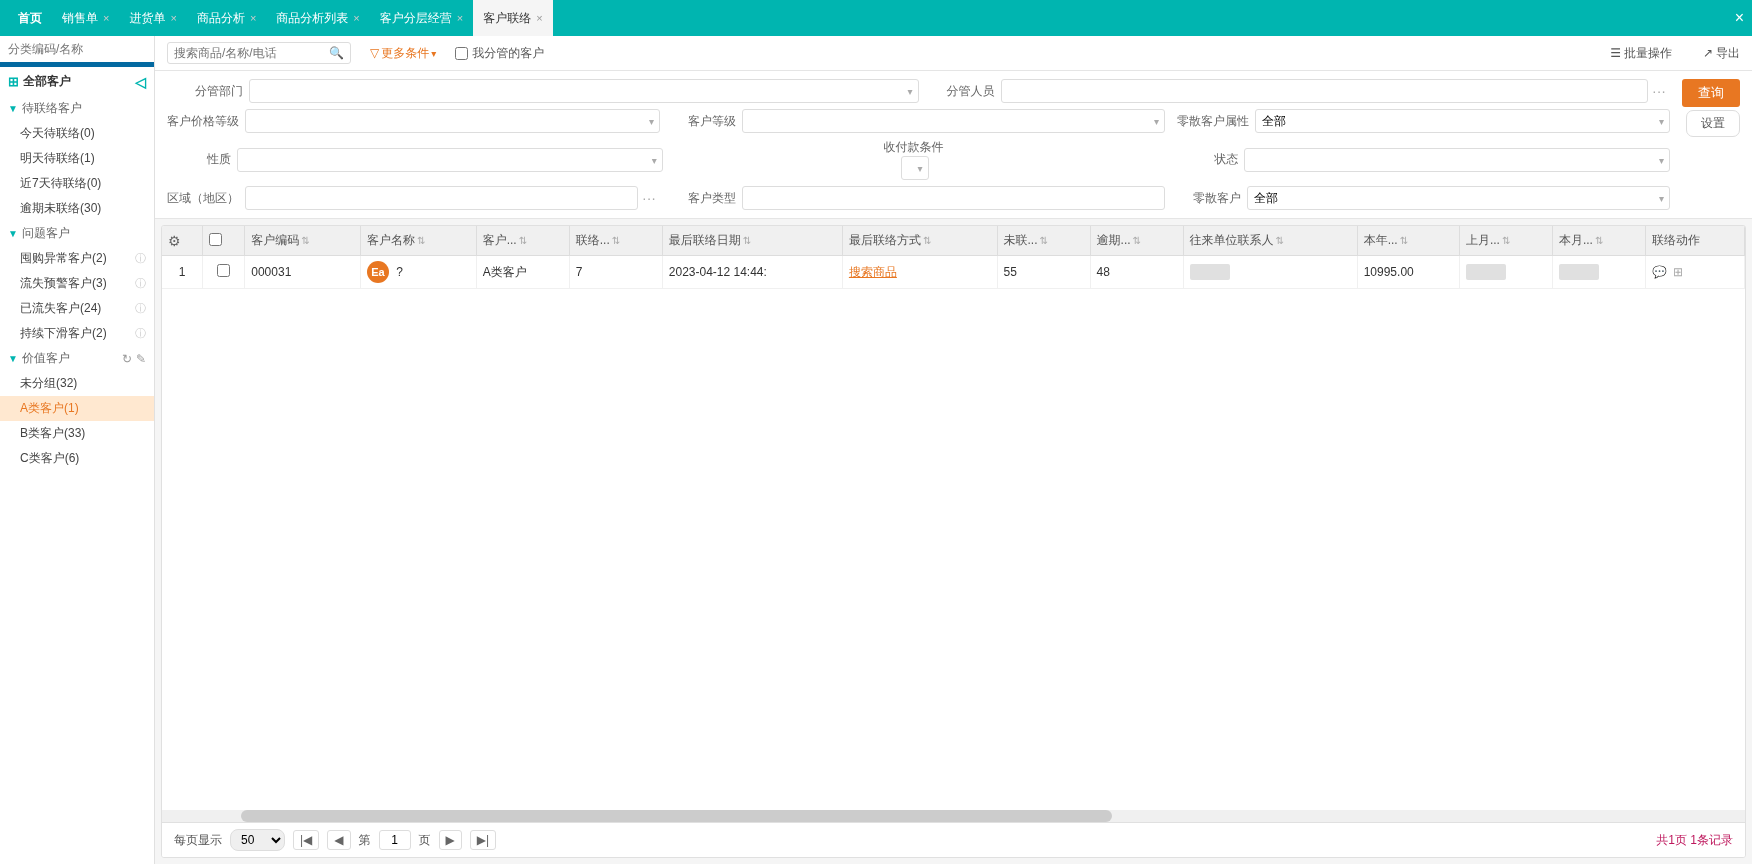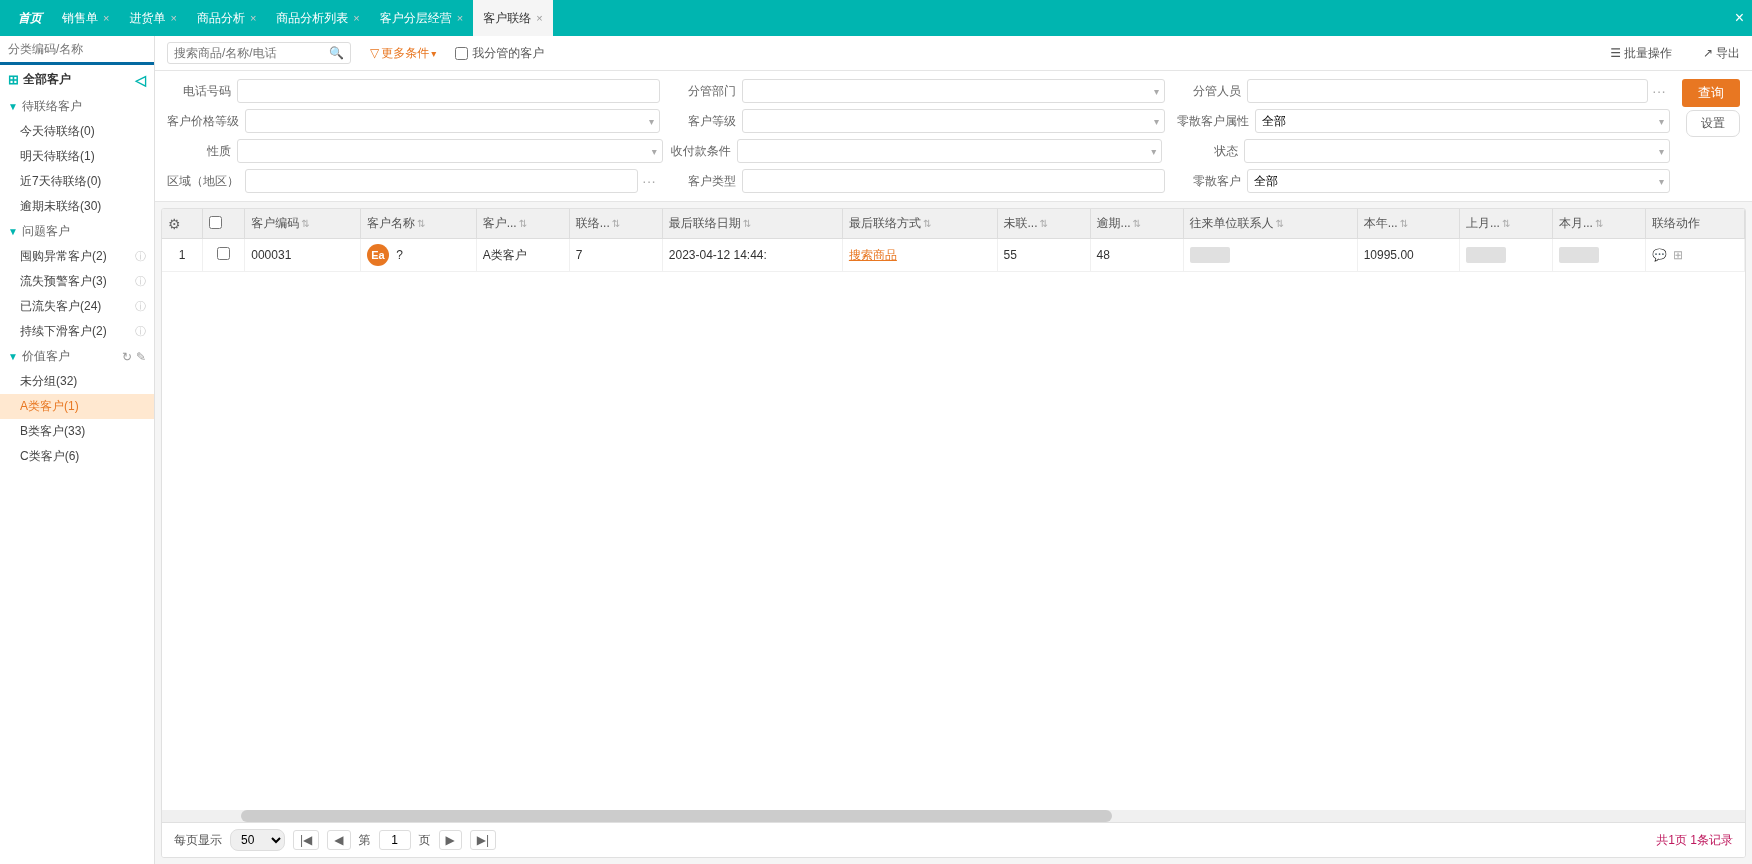--- a/index.html
+++ b/index.html
@@ -24,21 +24,21 @@
     .top-nav .nav-item.active {
       background: #f5f5f5;
       color: #333;
     }
     .top-nav .nav-item .close-icon {
       margin-left: 5px;
       font-size: 11px;
       color: #ccc;
     }
     .top-nav .nav-item.active .close-icon { color: #999; }
-    .top-nav .home { font-weight: bold; font-style: italic; }
+    .top-nav .home { font-weight: bold; }
     .top-nav .spacer { flex: 1; }
     .top-nav .top-close { color: white; font-size: 16px; cursor: pointer; }
 
     
     .main-layout {
       display: flex;
       height: calc(864px - 36px);
     }
 
     
@@ -46,21 +46,21 @@
       width: 155px;
       background: white;
       border-right: 1px solid #e0e0e0;
       display: flex;
       flex-direction: column;
       overflow-y: auto;
     }
     .sidebar-search {
       display: flex; align-items: center;
       padding: 6px 8px;
-      border-bottom: 3px solid #0369a1;
+      border-bottom: 5px solid #0369a1;
     }
     .sidebar-search input {
       flex: 1; border: none; outline: none;
       font-size: 12px; color: #666;
     }
     .sidebar-all-header {
       display: flex; align-items: center; justify-content: space-between;
       padding: 6px 8px;
       font-weight: bold;
       font-size: 13px;
@@ -443,24 +443,20 @@
         <span>↗</span>
         <span>导出</span>
       </div>
     </div>
 
     <div class="adv-filter">
       <div style="display:flex; gap:0;">
         <div style="flex:1;">
 
           <div class="filter-row">
-            <div class="filter-cell">
-              <span class="filter-label">电话号码</span>
-              <input class="filter-input" type="text" style="">
-            </div>
             <div class="filter-cell" style="margin-left:12px;">
               <span class="filter-label">分管部门</span>
               <div class="filter-select-wrap">
                 <select><option></option></select>
                 <span class="chev">▾</span>
               </div>
             </div>
             <div class="filter-cell" style="margin-left:12px;">
               <span class="filter-label">分管人员</span>
               <input class="filter-input" type="text" style="flex: 1 1 0%;">
@@ -493,21 +489,21 @@
           </div>
 
           <div class="filter-row">
             <div class="filter-cell">
               <span class="filter-label">性质</span>
               <div class="filter-select-wrap">
                 <select><option></option></select>
                 <span class="chev">▾</span>
               </div>
             </div>
-            <div class="filter-cell" style="margin-left:4px;">
+            <div class="filter-cell" style="margin-left:4px;flex-direction:column;">
               <span class="filter-label">收付款条件</span>
               <div class="filter-select-wrap">
                 <select><option></option></select>
                 <span class="chev">▾</span>
               </div>
             </div>
             <div class="filter-cell" style="margin-left:12px;">
               <span class="filter-label">状态</span>
               <div class="filter-select-wrap">
                 <select><option></option></select>

